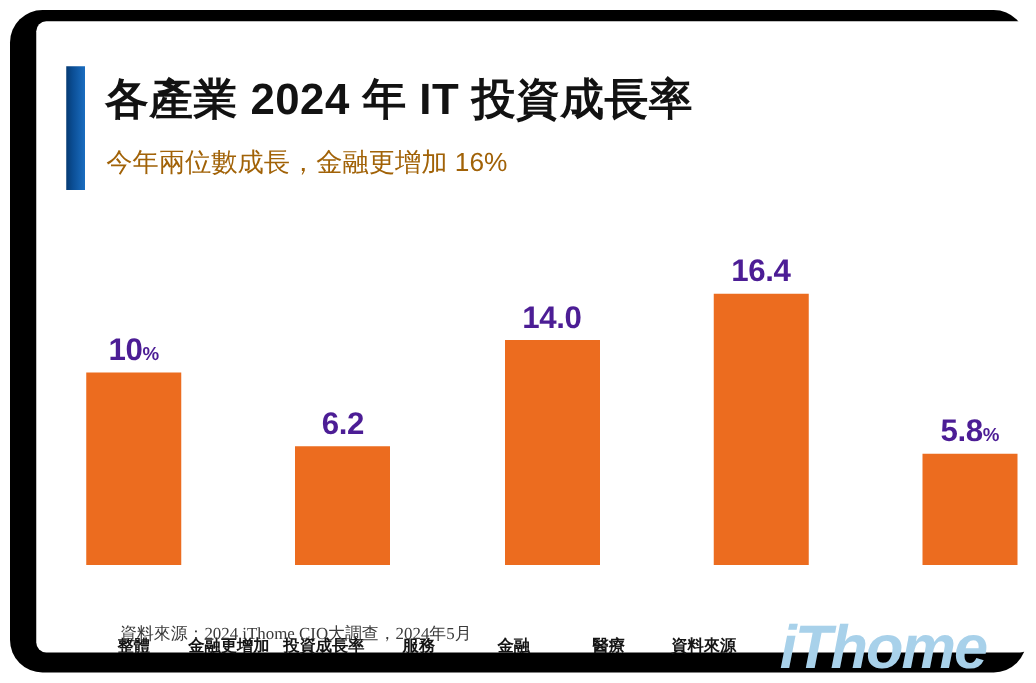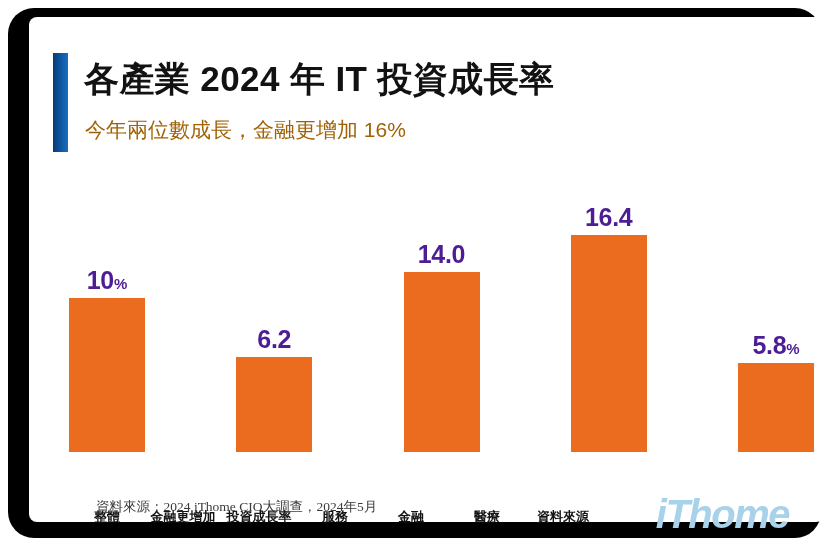--- a/index.html
+++ b/index.html
@@ -120,21 +120,21 @@
     font-family:"Liberation Serif","DejaVu Serif",serif;
     font-size:13.5px;
     color:#3a3a3a;
     white-space:nowrap;
     margin-left:20px;
   }
 
   .logo {
     position:absolute;
     right:35px; top:477px;
-    font-size:40px;
+    font-size:49px;
     font-weight:bold;
     font-style:italic;
     color:#a8d1ea;
     letter-spacing:-1.5px;
     line-height:1;
     white-space:nowrap;
     text-align:right;
   }
 </style>
 </head>

